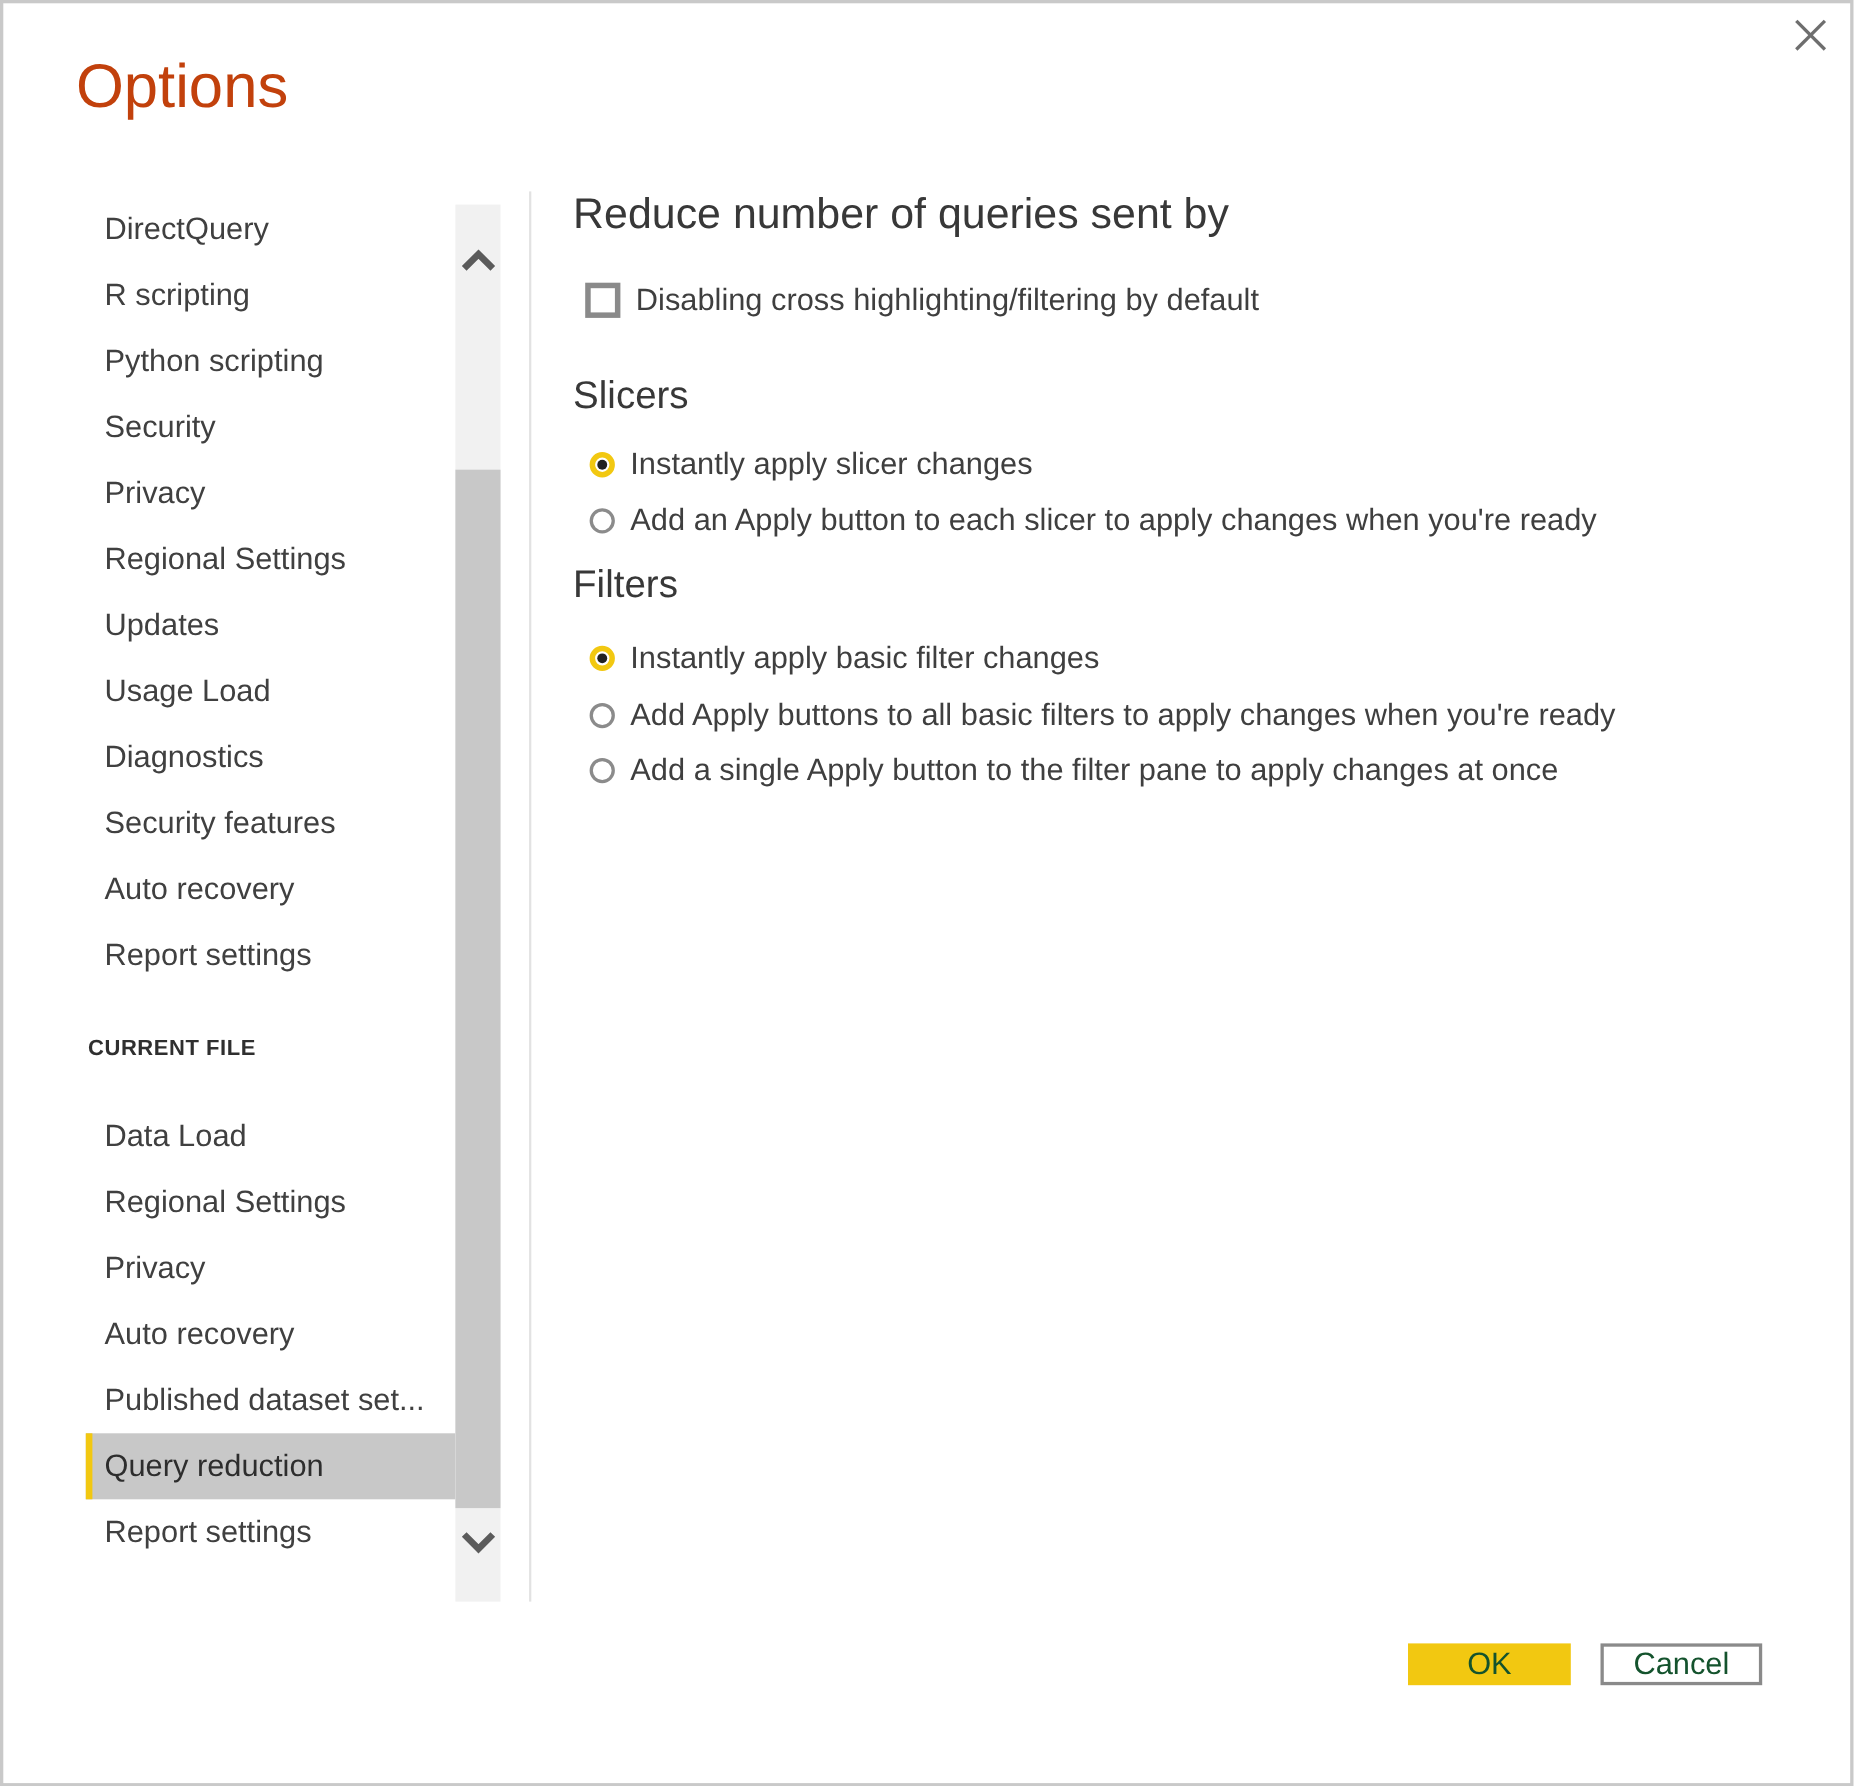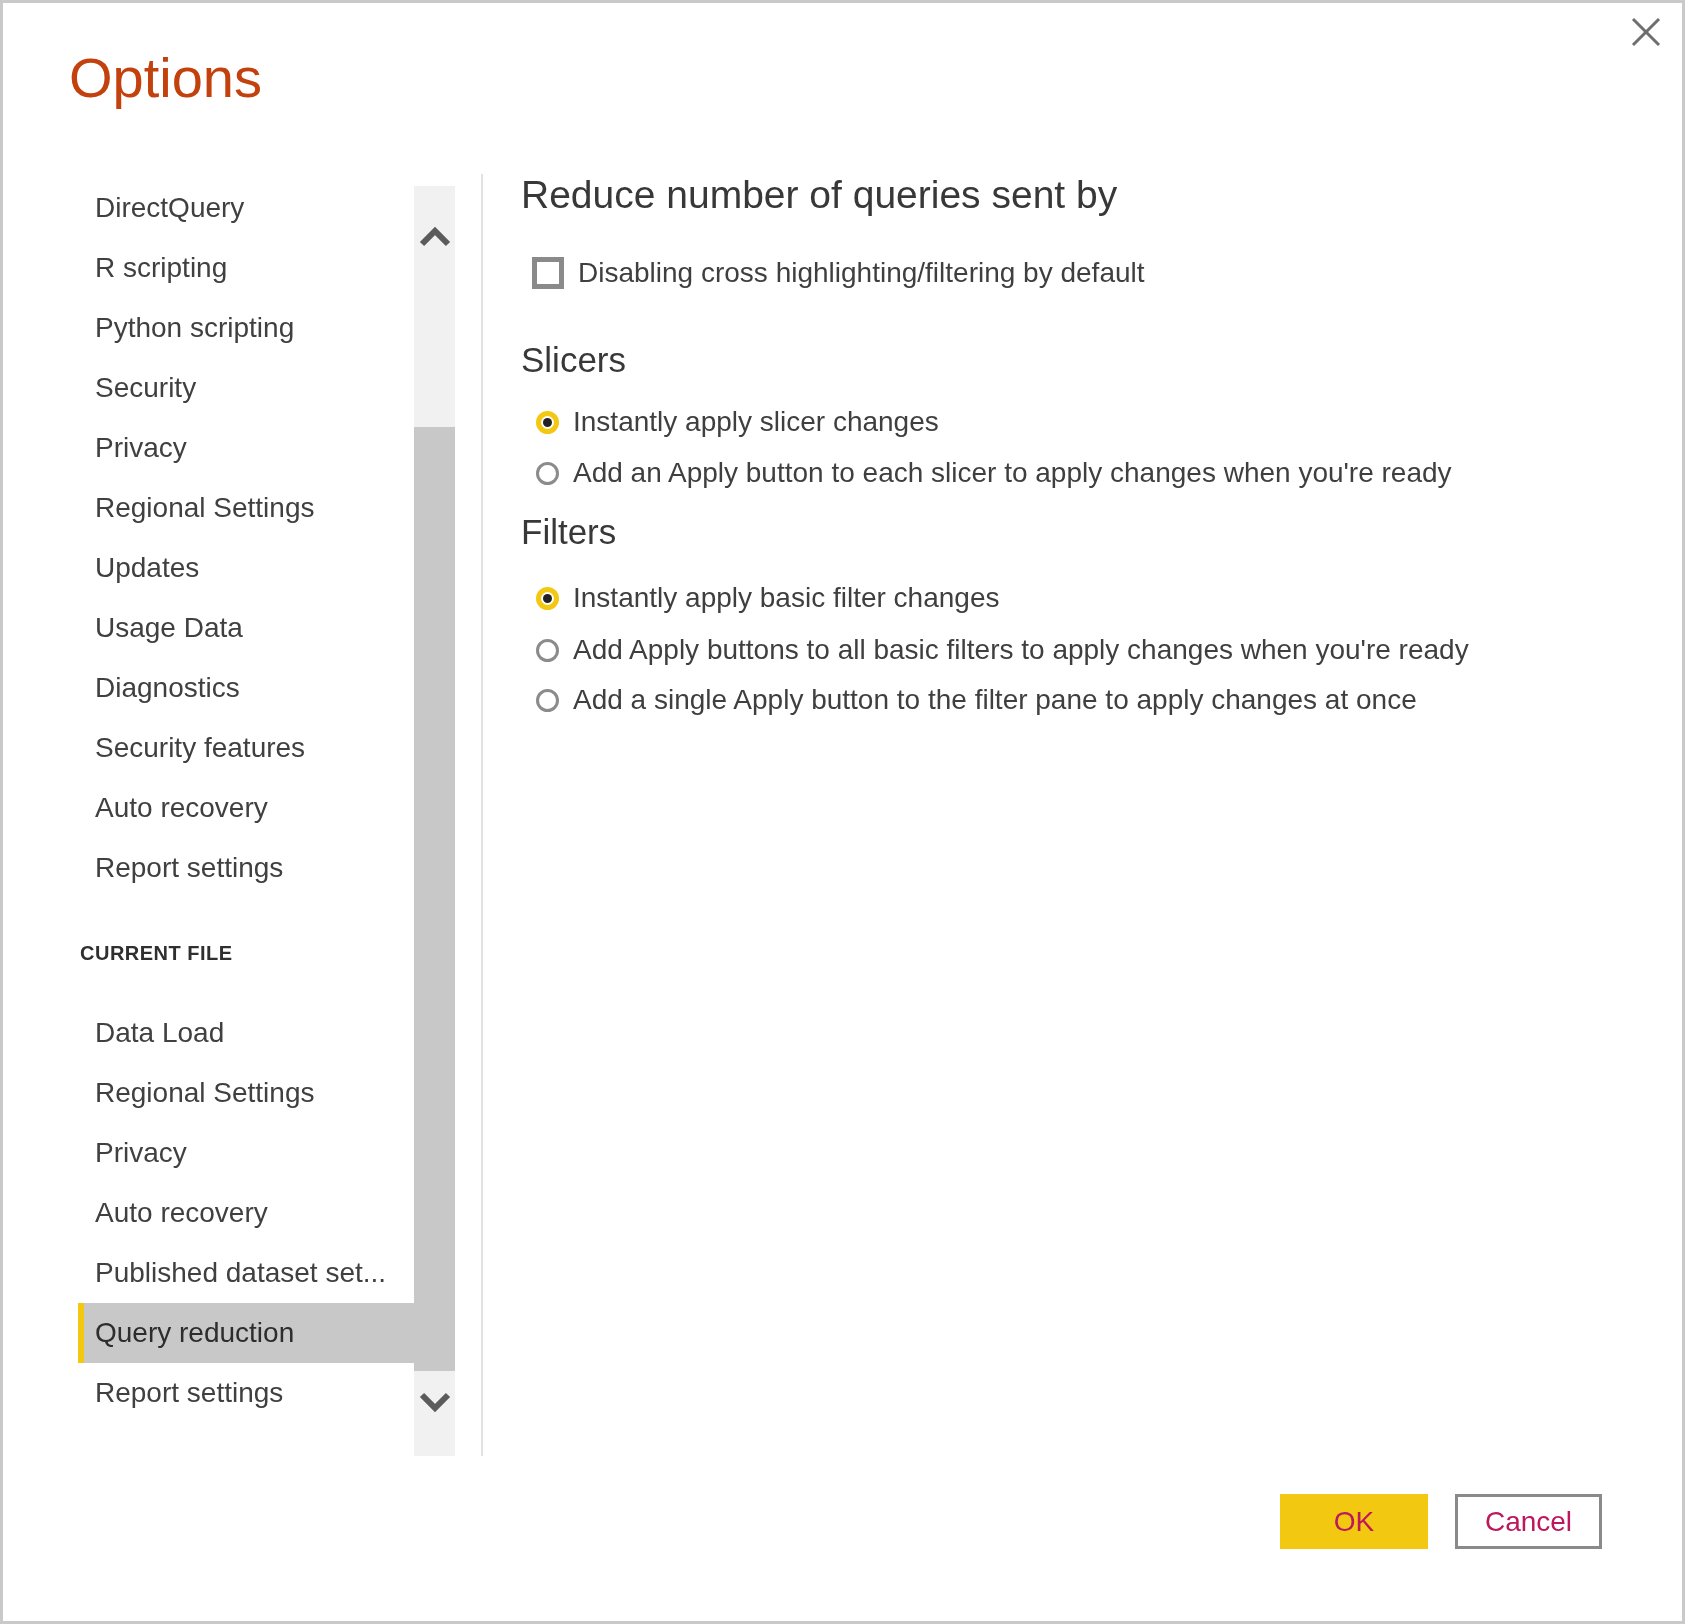--- a/index.html
+++ b/index.html
@@ -110,23 +110,23 @@
   .lbl { font-size:28px; color:#3f3f3f; white-space:nowrap; }
 
   .row-s1 { top:401px; }
   .row-s2 { top:452px; }
   .row-f1 { top:577px; }
   .row-f2 { top:629px; }
   .row-f3 { top:679px; }
 
   
   .btn {
-    position:absolute; top:1491px; height:55px;
-    display:flex; align-items:center; justify-content:center;
-    font-size:28px; color:#be185d; cursor:default;
+    position:absolute; top:1491px; height:38px;
+    display:flex; align-items:center; justify-content:center;
+    font-size:28px; color:#14532d; cursor:default;
   }
   .btn-ok {
     left:1277px; width:148px; background:#f2c811; border:none;
   }
   .btn-cancel {
     left:1452px; width:147px; background:#ffffff; border:3px solid #8a8a8a;
   }
 </style>
 </head>
 <body>
@@ -160,21 +160,21 @@
     <div class="nav-item">
         <span>Privacy</span>
       </div>
     <div class="nav-item">
         <span>Regional Settings</span>
       </div>
     <div class="nav-item">
         <span>Updates</span>
       </div>
     <div class="nav-item">
-        <span>Usage Data</span>
+        <span>Usage Load</span>
       </div>
     <div class="nav-item">
         <span>Diagnostics</span>
       </div>
     <div class="nav-item">
         <span>Security features</span>
       </div>
     <div class="nav-item">
         <span>Auto recovery</span>
       </div>

